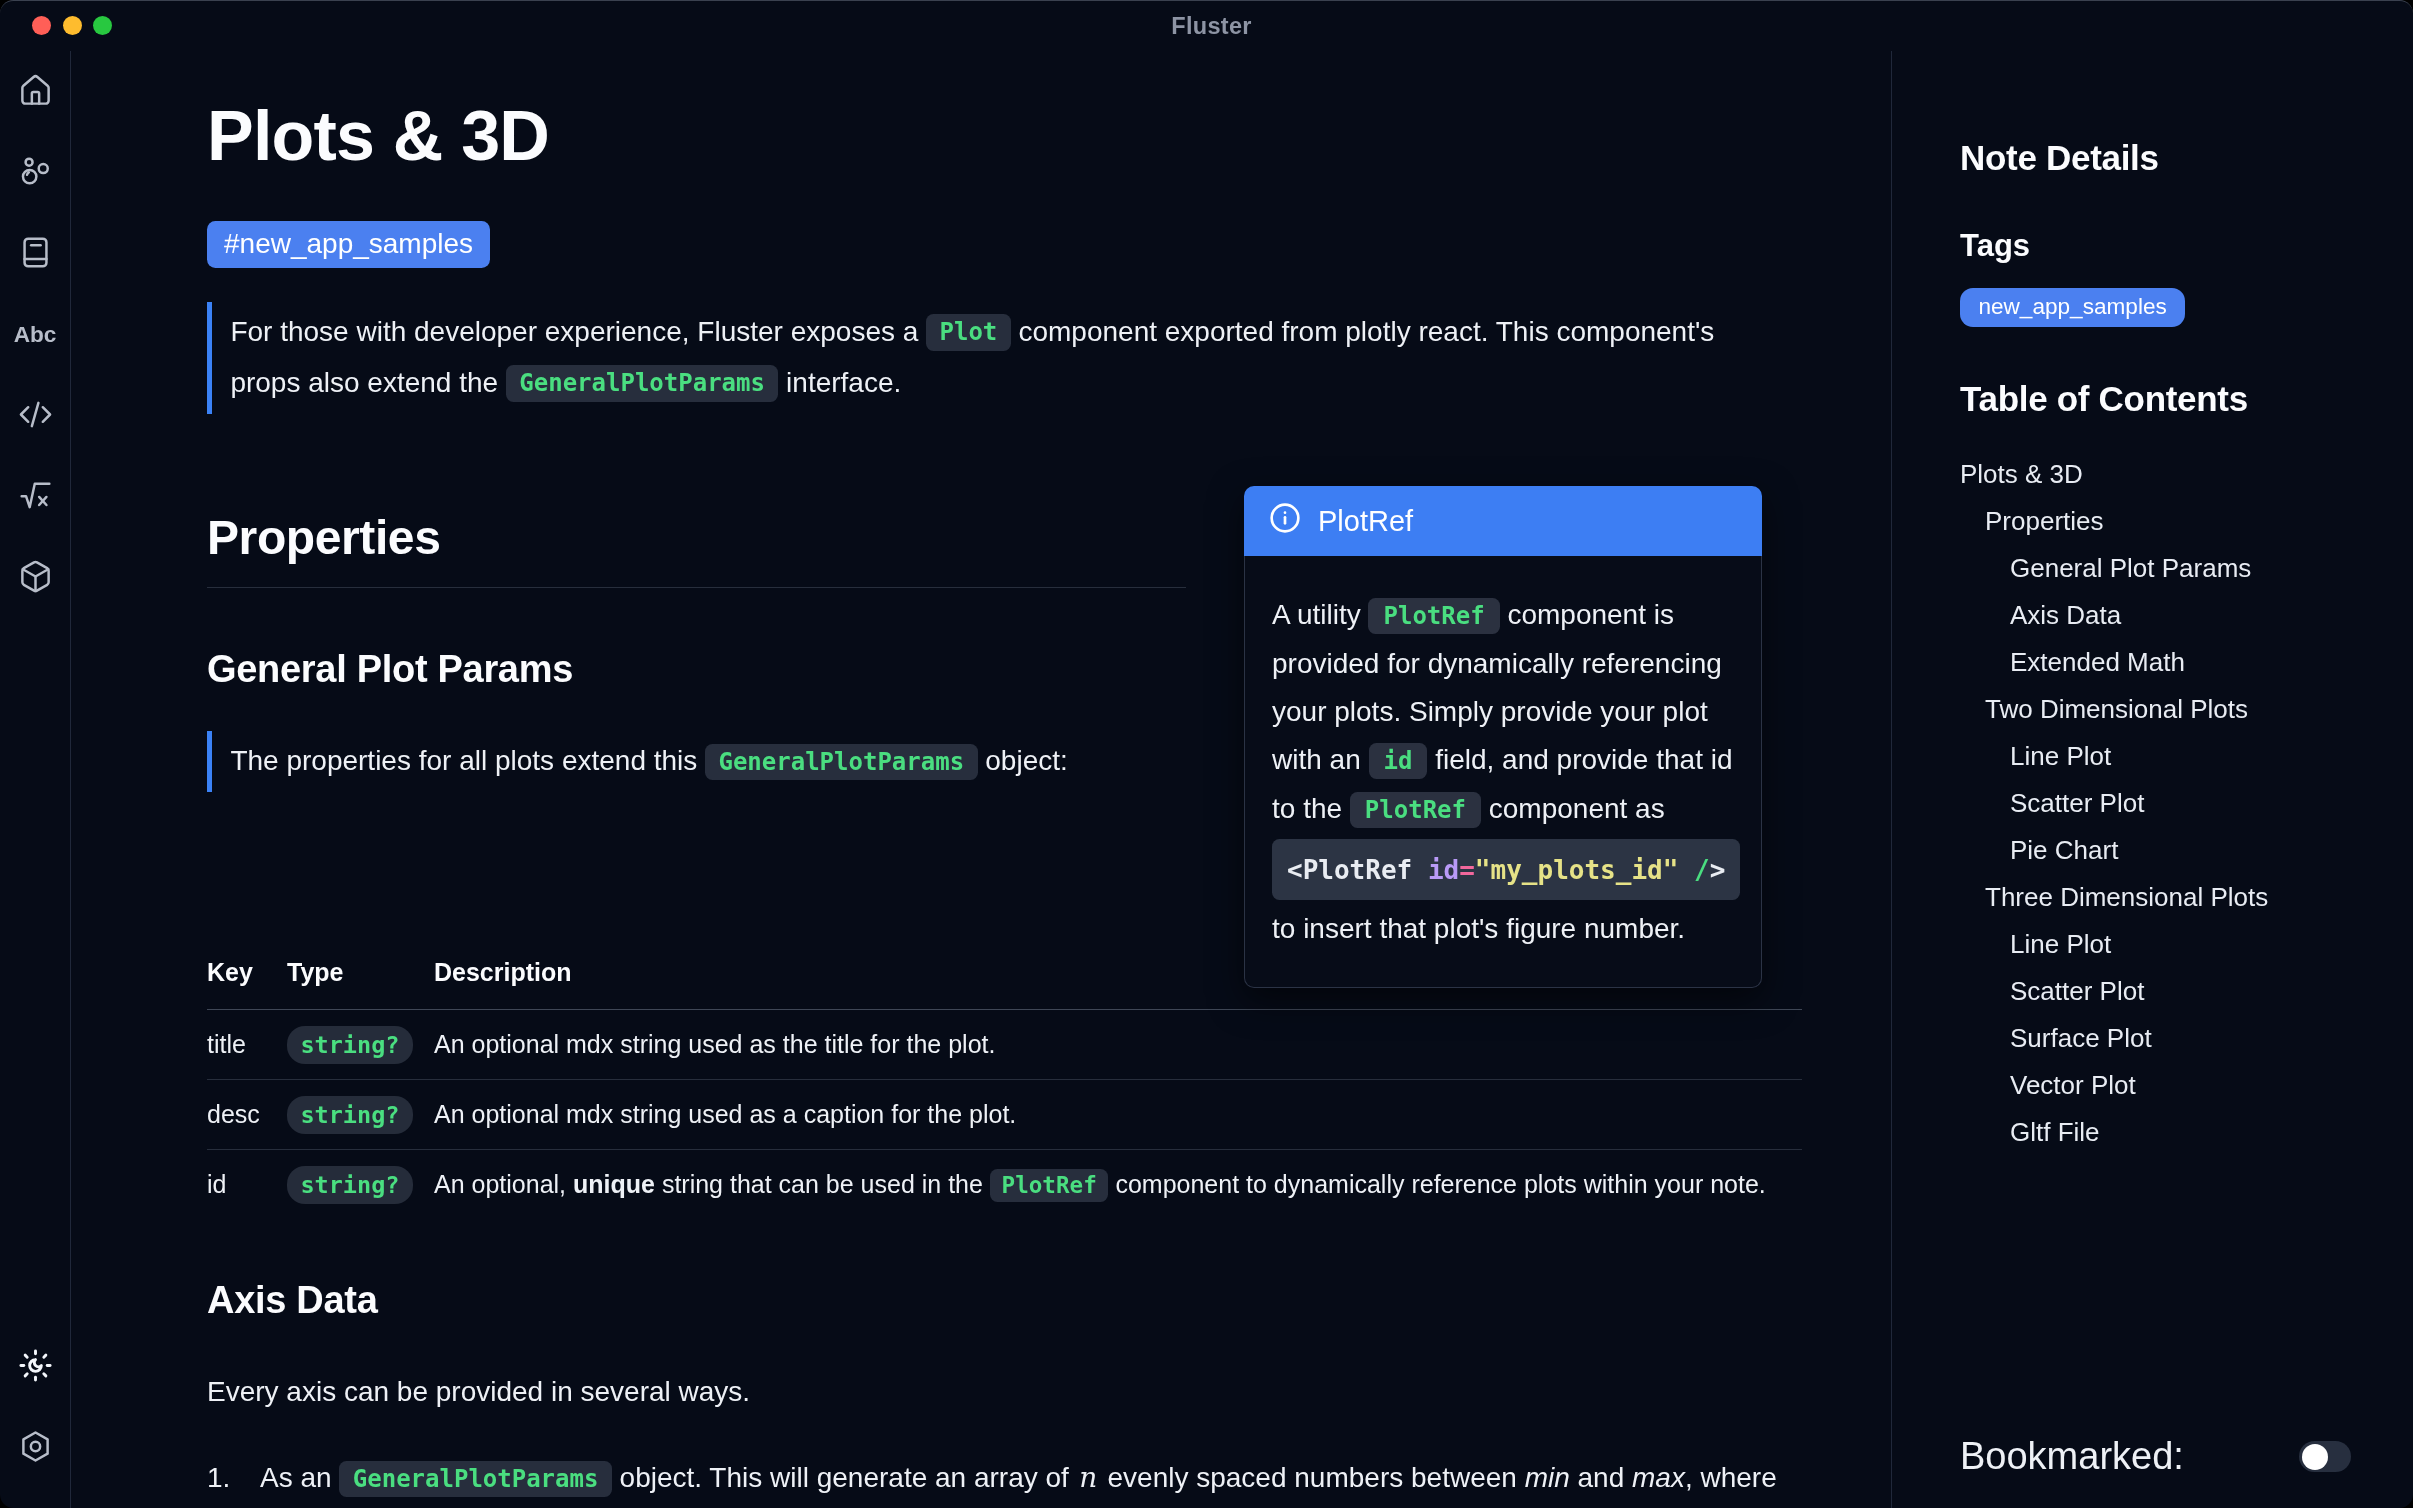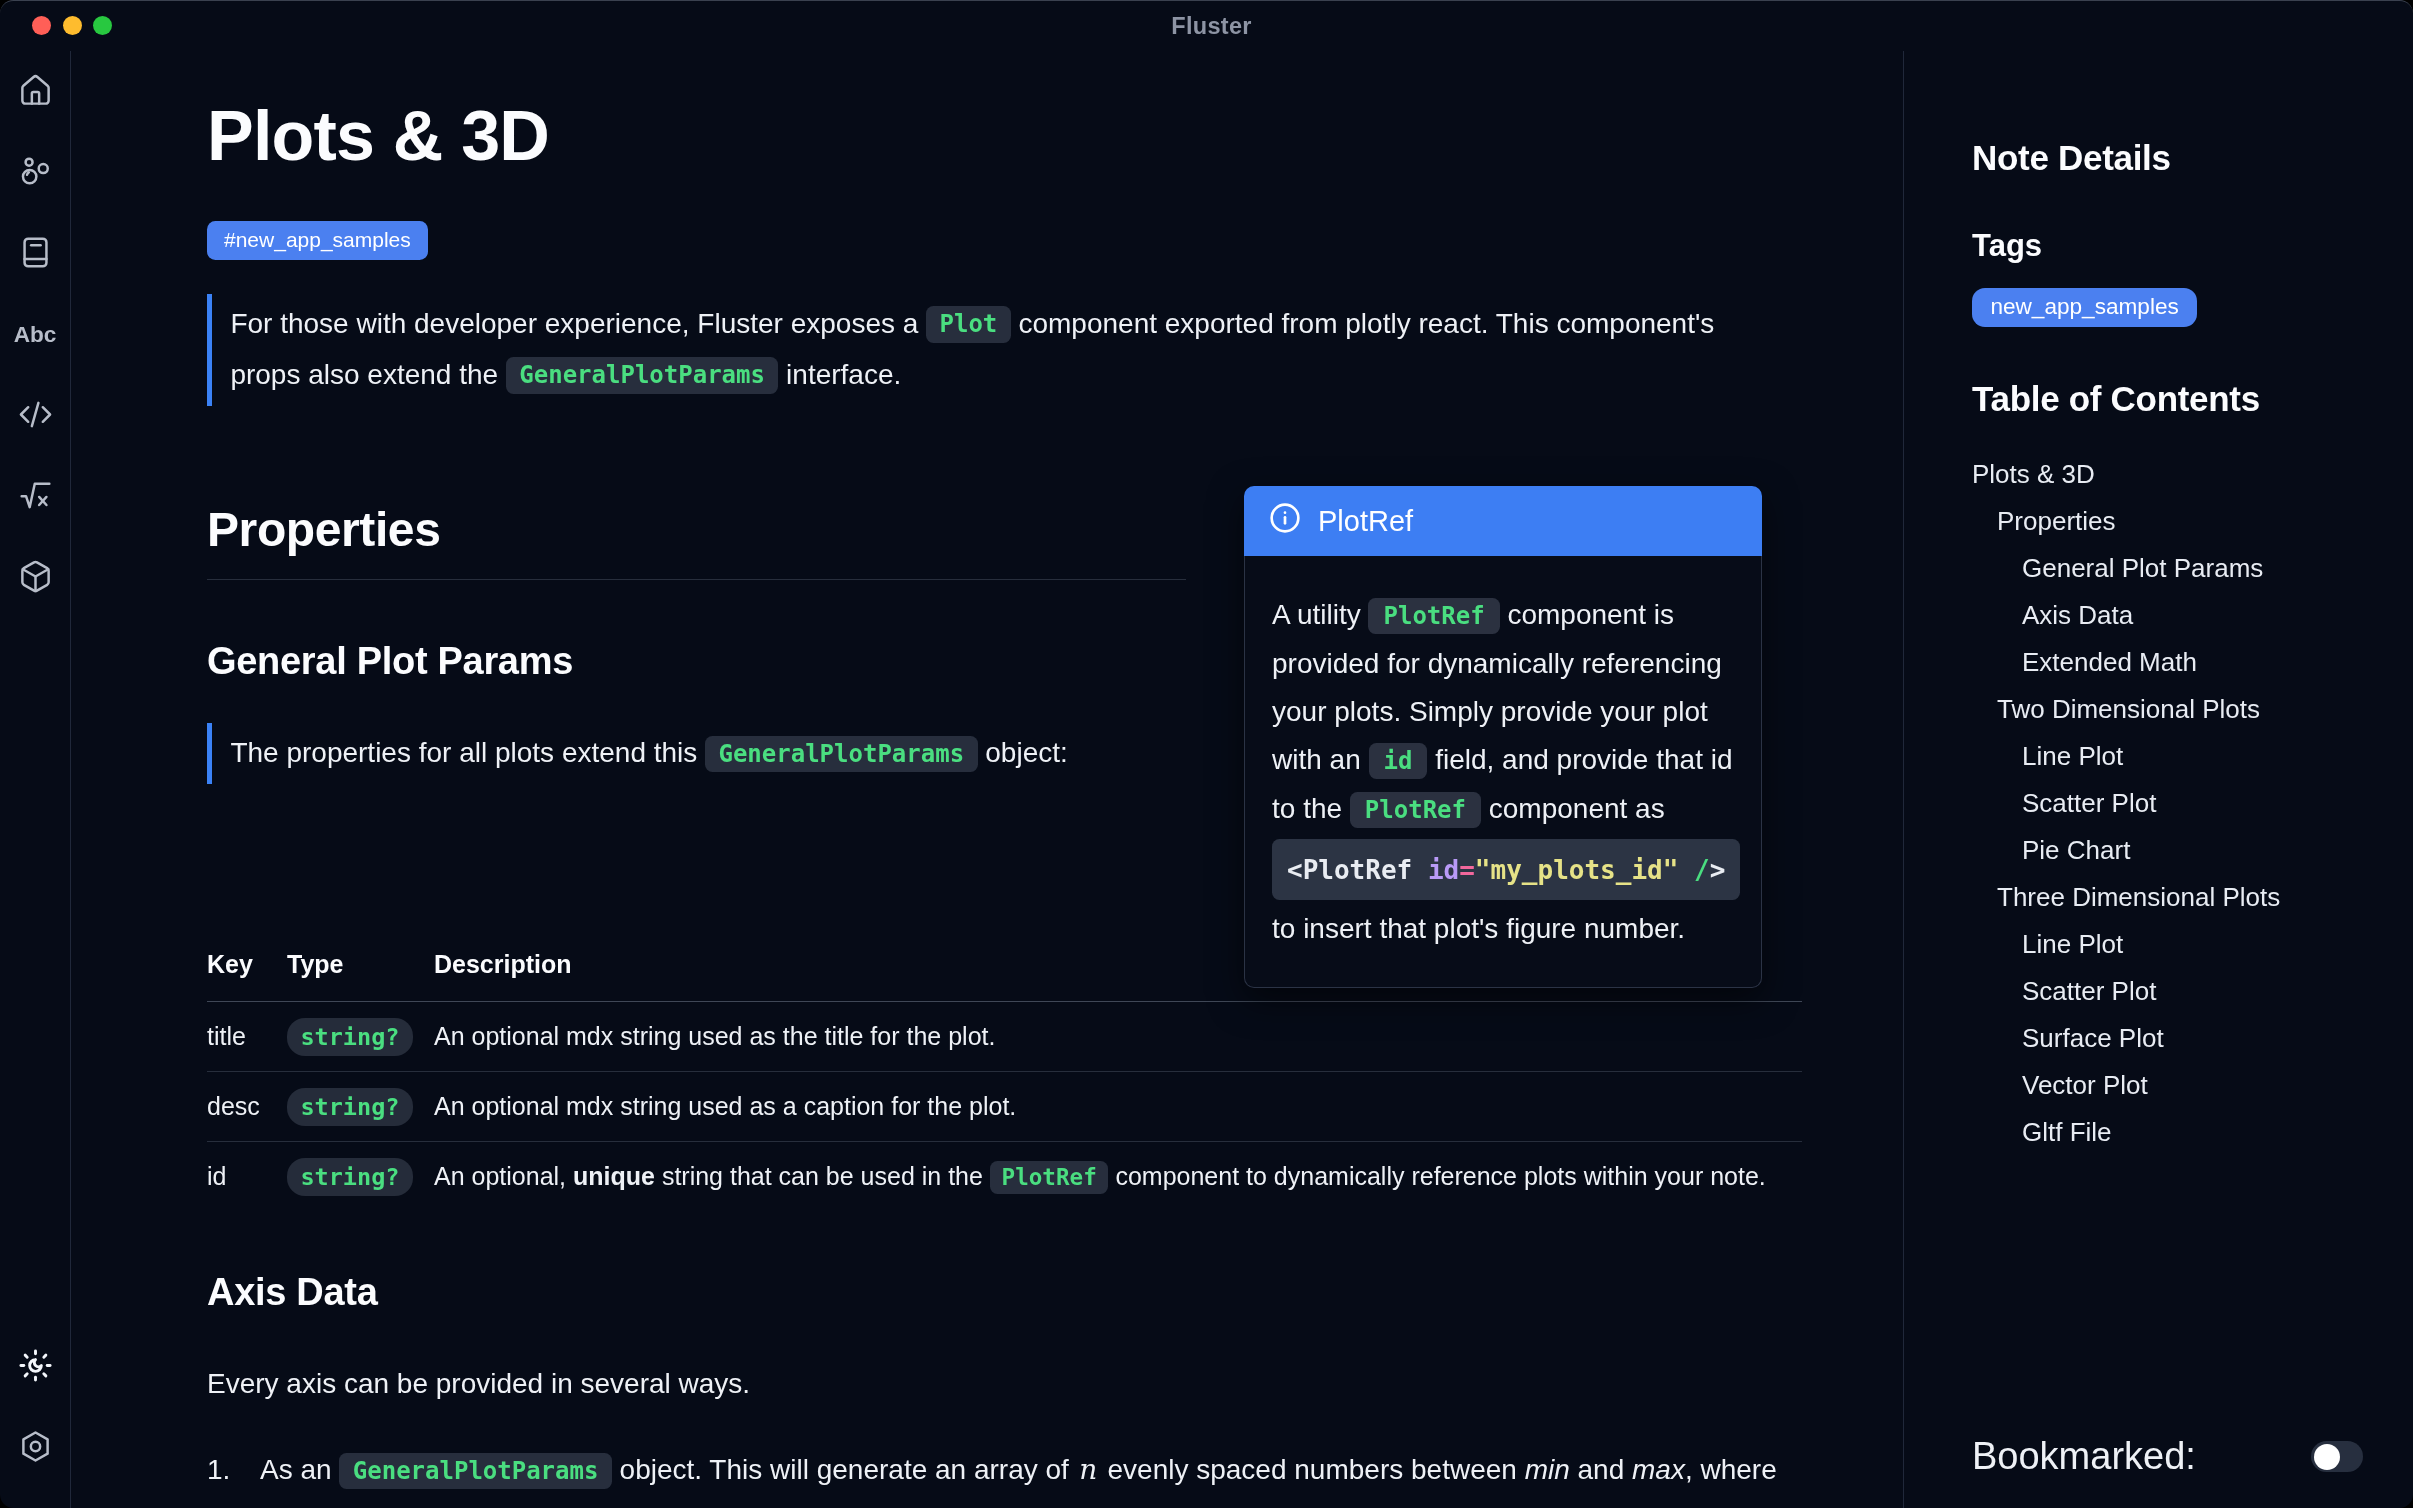--- a/index.html
+++ b/index.html
@@ -46,21 +46,21 @@
 
   
   .main{
     position:absolute; top:50px; bottom:0; left:71px; width:1832px;
     padding:49px 0 0 136px; overflow:hidden;
   }
   .page-title{ color:#fbfcfe; font-size:70px; font-weight:800; letter-spacing:-0.8px; line-height:1.05; }
 
   .tag-pill-main{
     display:inline-block; margin-top:47px;
-    background:#4b80f0; color:#fff; font-size:21px; font-weight:500;
+    background:#4b80f0; color:#fff; font-size:28px; font-weight:500;
     padding:7.5px 17px; border-radius:8.4px; border:none; cursor:pointer;
   }
 
   .quote{
     border-left:5px solid #3b82f6; padding:5px 0 5px 18.4px; margin-top:34px;
     font-size:28px; line-height:49px; color:#eef1f6; max-width:1525px;
   }
   code.chip{
     font-family:"DejaVu Sans Mono", monospace; font-size:24px; font-weight:700;
     color:#4ade80; background:#272e3d; border-radius:7.5px; padding:4.2px 13.4px;
@@ -118,21 +118,21 @@
     white-space:nowrap;
   }
   .tok-tag{ color:#e9ecf2; }
   .tok-attr{ color:#b99af7; }
   .tok-eq{ color:#f2679c; }
   .tok-str{ color:#e6e287; }
   .tok-slash{ color:#4ade80; }
 
   
   .right-panel{
-    position:absolute; top:50px; bottom:0; right:0; width:510px;
+    position:absolute; top:50px; bottom:0; right:12px; width:510px;
     border-left:1.7px solid #20283a;
     display:flex; flex-direction:column;
     padding:87px 50px 30px 68px;
   }
   .rp-h1{ color:#fbfcfe; font-size:35px; font-weight:800; letter-spacing:-0.3px; }
   .rp-h2{ color:#fbfcfe; font-size:31px; font-weight:800; margin-top:50px; }
   .tag-pill-side{
     align-self:flex-start; margin-top:23.5px;
     background:#4b80f0; color:#fff; font-size:22.6px; font-weight:500;
     padding:6.7px 18.4px; border-radius:13px; border:none; cursor:pointer;

